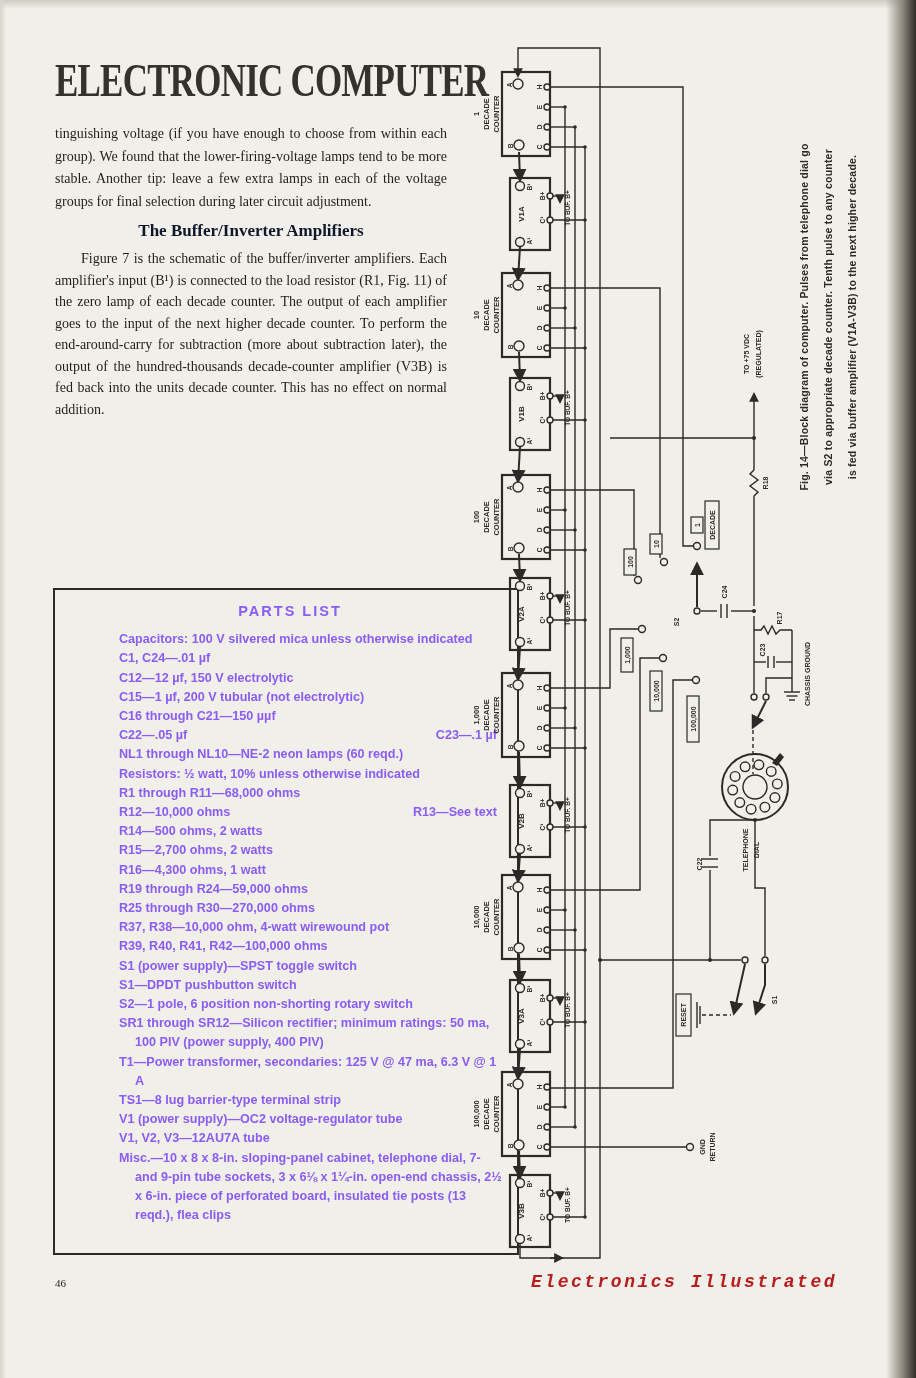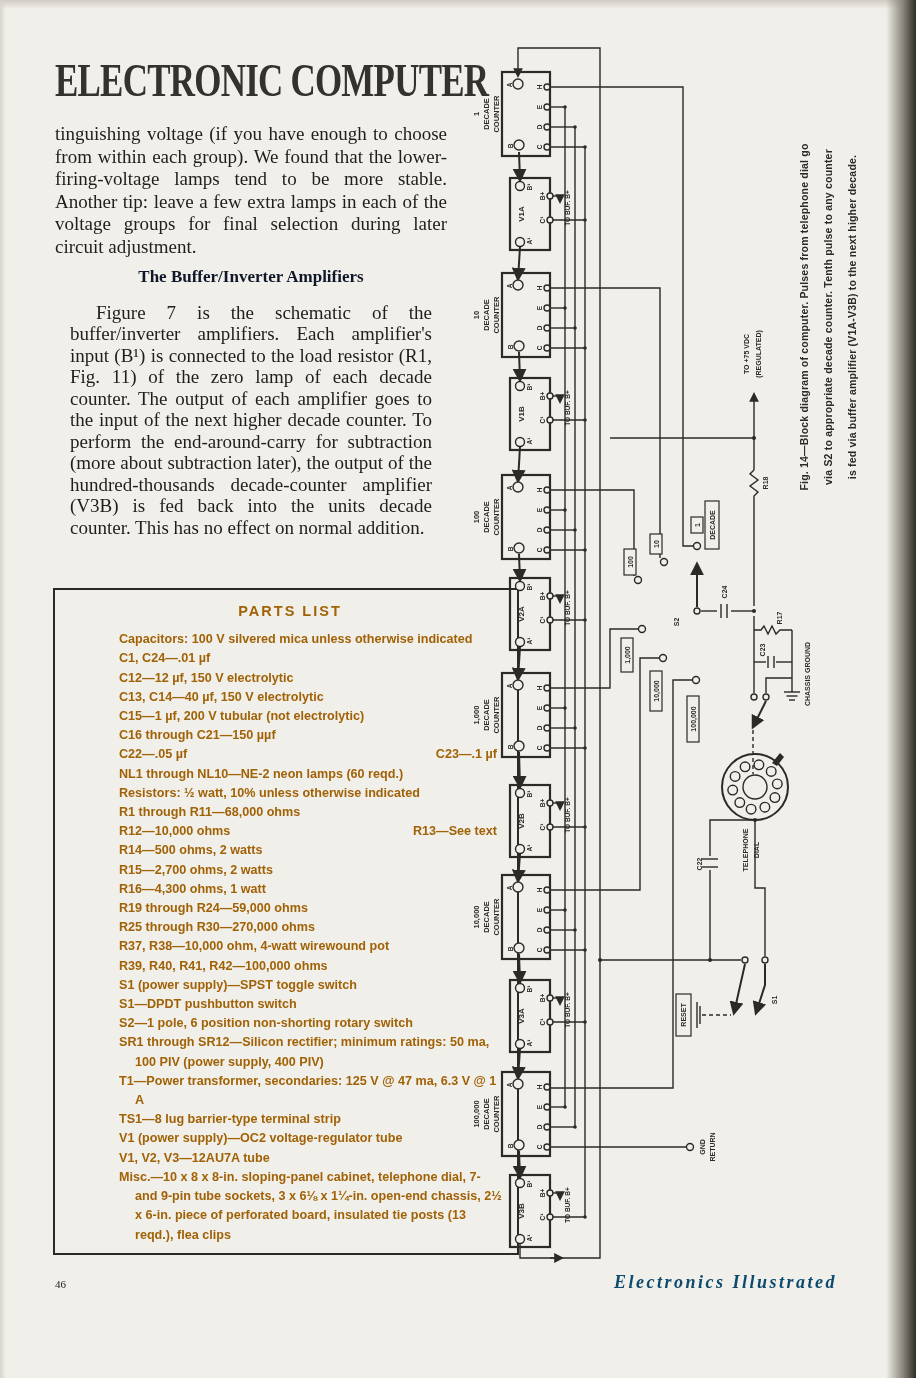--- a/index.html
+++ b/index.html
@@ -7,35 +7,35 @@
         font-family:"Liberation Serif",serif;color:#1f1e1c;}
   .edge-top{position:absolute;left:0;top:0;width:100%;height:9px;
         background:linear-gradient(to bottom,#cfcbc3,rgba(241,239,233,0));}
   .edge-left{position:absolute;left:0;top:0;width:6px;height:100%;
         background:linear-gradient(to right,#d8d4cc,rgba(241,239,233,0));}
   .edge-right{position:absolute;right:0;top:0;width:30px;height:100%;
         background:linear-gradient(to right,rgba(241,239,233,0),#8d887e 55%,#2f2c26);}
   .col-left{position:absolute;left:55px;top:54px;width:392px;}
   h1.headline{margin:0 0 16px 0;font-size:46px;font-weight:bold;color:#34322e;
         letter-spacing:-1px;transform:scaleX(.76);transform-origin:0 50%;white-space:nowrap;}
-  .body{margin:0 0 8px 0;font-size:19px;line-height:22.6px;text-align:justify;}
-  .body2{line-height:21.5px;margin:15px;}
+  .body{margin:0 0 8px 0;font-size:14px;line-height:22.6px;text-align:justify;}
+  .body2{line-height:21.5px;margin:0;}
   .indent{text-indent:26px;}
   h2.sect{margin:8px 0 7px 0;font-size:17px;font-weight:bold;text-align:center;color:#0f172a;}
   .parts-box{position:absolute;left:53px;top:588px;width:466px;height:667px;box-sizing:border-box;
         border:2.2px solid #2b2a27;padding:12px 12px 8px 20px;
         font-family:"Liberation Sans",sans-serif;font-weight:bold;font-size:12.6px;
-        line-height:19.2px;color:#a16207;overflow:hidden;}
+        line-height:19.2px;color:#8b5cf6;overflow:hidden;}
   .pl-title{text-align:center;font-size:14.5px;letter-spacing:2px;margin-bottom:9px;}
   .pl{padding-left:16px;text-indent:-16px;margin-left:44px;}
   .pl.two{display:flex;padding-left:0;text-indent:0;gap:12px;}
   .pl.two .r{margin-left:auto;padding-right:8px;}
   .footer{position:absolute;left:55px;top:1272px;width:782px;display:flex;align-items:baseline;}
   .pgnum{font-size:11px;}
-  .mag{margin-left:auto;font-size:18px;font-weight:bold;font-style:italic;letter-spacing:2.5px;color:#0c4a6e;}
+  .mag{margin-left:auto;font-size:18px;font-weight:bold;font-style:italic;letter-spacing:2.5px;color:#b91c1c;font-family:Liberation Mono, monospace;}
   
   svg.diagram{position:absolute;left:450px;top:30px;width:466px;height:1240px;}
   .w{fill:none;stroke:#2b2a27;stroke-width:1.4px;}
   .w2{fill:none;stroke:#2b2a27;stroke-width:2px;}
   .blk{fill:none;stroke:#2b2a27;stroke-width:2.2px;}
   .term{fill:#f1efe9;stroke:#2b2a27;stroke-width:1.4px;}
   .dot{fill:#2b2a27;stroke:none;}
   .dashed{stroke-dasharray:4 3;}
   .lblbox{fill:#f1efe9;stroke:#2b2a27;stroke-width:1.2px;}
   svg text{fill:#2b2a27;text-anchor:middle;dominant-baseline:central;
@@ -59,21 +59,20 @@
     <p class="body">tinguishing voltage (if you have enough to choose from within each group). We found that the lower-firing-voltage lamps tend to be more stable. Another tip: leave a few extra lamps in each of the voltage groups for final selection during later circuit adjustment.</p>
     <h2 class="sect">The Buffer/Inverter Amplifiers</h2>
     <p class="body body2 indent">Figure 7 is the schematic of the buffer/inverter amplifiers. Each amplifier's input (B¹) is connected to the load resistor (R1, Fig. 11) of the zero lamp of each decade counter. The output of each amplifier goes to the input of the next higher decade counter. To perform the end-around-carry for subtraction (more about subtraction later), the output of the hundred-thousands decade-counter amplifier (V3B) is fed back into the units decade counter. This has no effect on normal addition.</p>
   </div>
 
   <div class="parts-box">
     <div class="pl-title">PARTS LIST</div>
     <div class="pl">Capacitors: 100 V silvered mica unless otherwise indicated</div>
     <div class="pl">C1, C24—.01 µf</div>
     <div class="pl">C12—12 µf, 150 V electrolytic</div>
-    <div class="pl">C13, C14—40 µf, 150 V electrolytic</div>
     <div class="pl">C15—1 µf, 200 V tubular (not electrolytic)</div>
     <div class="pl">C16 through C21—150 µµf</div>
     <div class="pl two">
       <span>C22—.05 µf</span>
       <span class="r">C23—.1 µf</span>
     </div>
     <div class="pl">NL1 through NL10—NE-2 neon lamps (60 reqd.)</div>
     <div class="pl">Resistors: ½ watt, 10% unless otherwise indicated</div>
     <div class="pl">R1 through R11—68,000 ohms</div>
     <div class="pl two">

